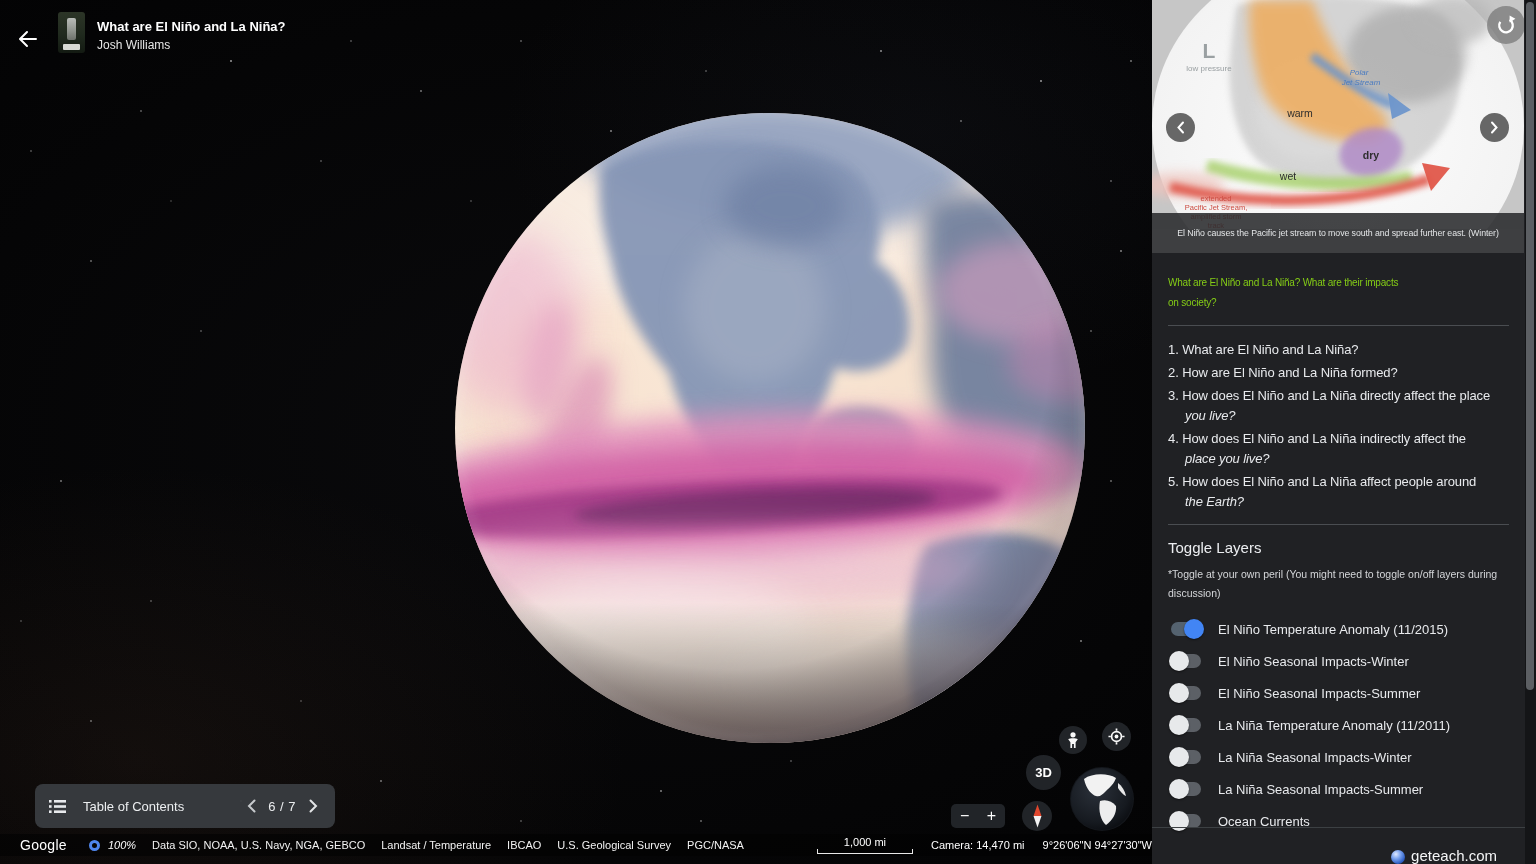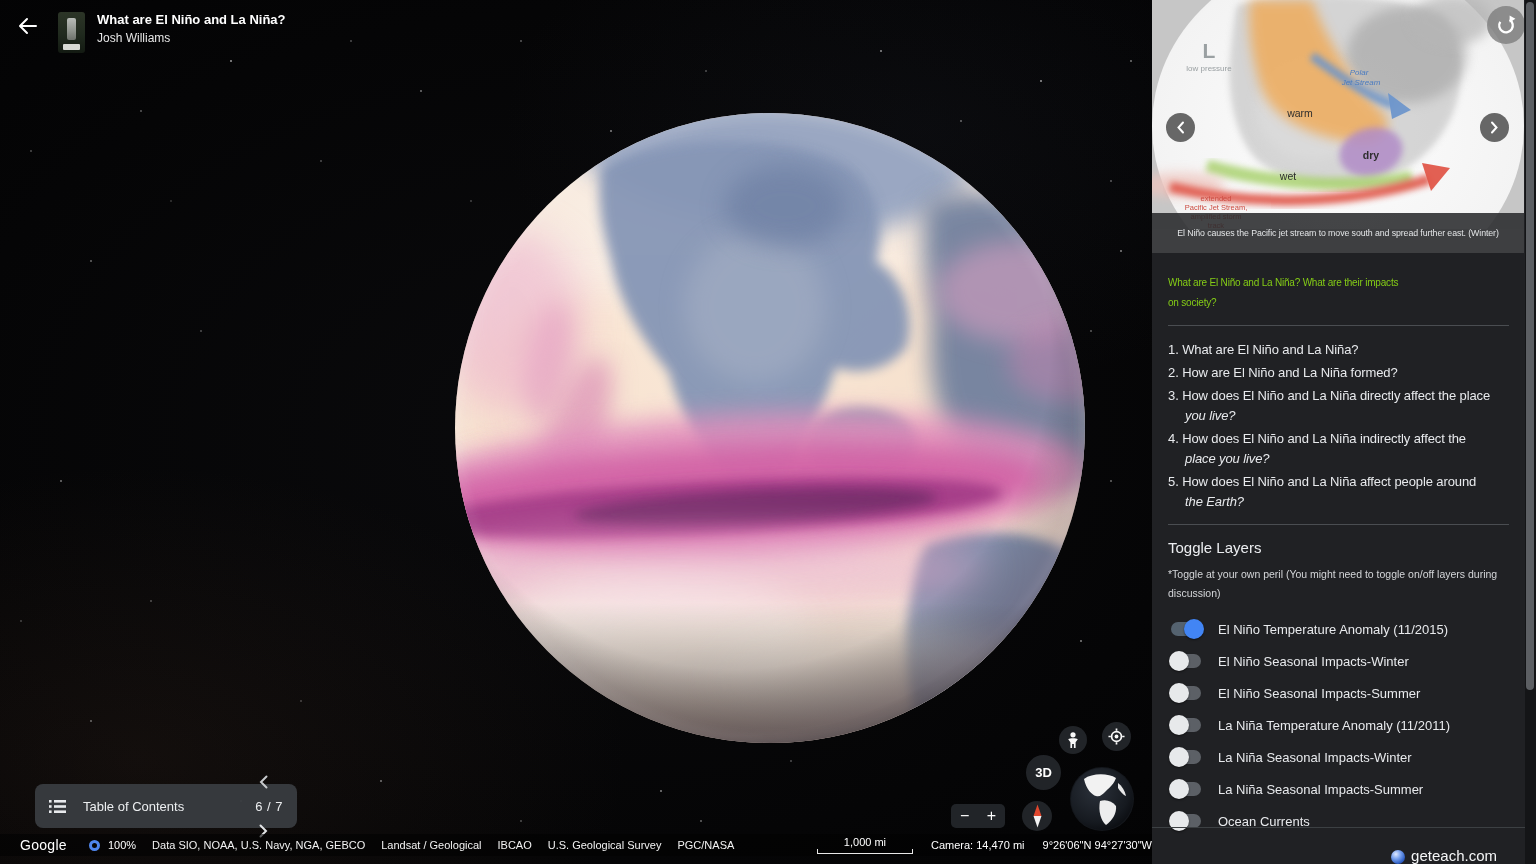--- a/index.html
+++ b/index.html
@@ -24,37 +24,37 @@
       660px 790px rgba(255,255,255,.5), 790px 760px rgba(255,255,255,.3), 930px 690px rgba(255,255,255,.4),
       1080px 640px rgba(255,255,255,.5), 1110px 480px rgba(255,255,255,.4), 1090px 330px rgba(255,255,255,.35),
       1120px 250px rgba(255,255,255,.5), 350px 40px rgba(255,255,255,.3), 470px 200px rgba(255,255,255,.25),
       30px 150px rgba(255,255,255,.3), 1010px 500px rgba(255,255,255,.3), 980px 240px rgba(255,255,255,.35),
       700px 820px rgba(255,255,255,.4), 430px 840px rgba(255,255,255,.3), 1130px 60px rgba(255,255,255,.45),
       20px 620px rgba(255,255,255,.25), 300px 700px rgba(255,255,255,.25), 170px 200px rgba(255,255,255,.2);
   }
   .globe-wrap { position:absolute; left:452px; top:110px; width:636px; height:636px; }
 
   
-  .tour-header { position:absolute; left:0; top:0; display:flex; align-items:flex-start; padding:12px 14px; gap:0; z-index:5; }
+  .tour-header { position:absolute; left:0; top:0; display:flex; align-items:flex-end; padding:12px 14px; gap:0; z-index:5; }
   .back-btn { width:28px; height:28px; display:flex; align-items:center; justify-content:center; cursor:pointer; margin-right:16px; }
   .tour-thumb { width:27px; height:41px; border-radius:3px; margin-right:12px;
     background: linear-gradient(180deg,#2c3527 0%, #202a1e 55%, #131a12 100%); position:relative; overflow:hidden; }
   .tour-thumb::before { content:""; position:absolute; left:9px; top:6px; width:9px; height:22px;
     background:linear-gradient(180deg,#b9bcb8,#8e938c 60%, #6d726b); border-radius:2px; }
   .tour-thumb::after { content:""; position:absolute; left:5px; bottom:3px; width:17px; height:6px; background:#d7d9d4; border-radius:1px; }
   .tour-titles { line-height:16px; }
   .tour-title { color:#fff; font-size:13px; font-weight:bold; }
   .tour-author { color:#e6e6e6; font-size:12px; margin-top:2px; }
 
   
-  .toc { position:absolute; left:35px; top:784px; width:262px; height:44px; border-radius:8px;
+  .toc { position:absolute; left:35px; top:784px; width:300px; height:44px; border-radius:8px;
     background:rgba(57,60,64,0.95); display:flex; align-items:center; padding:8px 14px; z-index:5; }
   .toc-icon { width:17px; height:13px; margin-right:17px; }
   .toc-label { color:#eceef0; font-size:13px; flex:1; }
-  .toc-nav { display:flex; gap:9px;flex-direction:column; }
+  .toc-nav { display:flex; align-items:center; gap:9px; }
   .toc-page { color:#eceef0; font-size:13px; letter-spacing:.5px; }
   .chev-btn { width:16px; height:16px; display:flex; align-items:center; justify-content:center; cursor:pointer; }
 
   
   .ctl-circle { position:absolute; border-radius:50%; background:rgba(38,41,45,0.88);
     display:flex; align-items:center; justify-content:center; cursor:pointer; }
   .ctl-pegman { left:1059px; top:726px; width:28px; height:28px; }
   .ctl-mylocation { left:1102px; top:722px; width:29px; height:29px; }
   .ctl-3d { left:1026px; top:755px; width:35px; height:35px; color:#fff; font-size:13px; font-weight:bold; }
   .ctl-compass { left:1022px; top:801px; width:30px; height:30px; }
@@ -62,21 +62,21 @@
   .zoom-pill { position:absolute; left:951px; top:804px; width:54px; height:24px; border-radius:5px;
     background:rgba(38,41,45,0.88); display:flex; align-items:center; justify-content:space-between;
     padding:0 9px; color:#fff; font-size:16px; z-index:5; }
   .zoom-pill span { cursor:pointer; line-height:20px; }
 
   
   .statusbar { position:absolute; left:0; bottom:8px; width:1152px; height:22px; background:rgba(2,2,2,0.6);
     display:flex; align-items:center; color:#fff; font-size:11px; white-space:nowrap; z-index:6; }
   .sb-google { font-size:14px; font-weight:500; letter-spacing:.3px; margin-left:20px; }
   .sb-ring { width:11px; height:11px; border-radius:50%; border:3px solid #4f86ec; margin-left:22px; }
-  .sb-zoom { margin-left:8px; font-weight:500; }
+  .sb-zoom { margin-left:8px; font-weight:500;font-style:italic; }
   .sb-attr { margin-left:16px; font-weight:500; color:#f2f2f2; }
   .sb-right { margin-left:auto; display:flex; align-items:flex-end; gap:18px; height:100%; }
   .sb-scale { width:96px; text-align:center; padding-bottom:2px; }
   .sb-scale-text { font-weight:500; margin-bottom:1px; }
   .sb-scale-bar { height:5px; border:1px solid #e8e8e8; border-top:none; }
   .sb-cam, .sb-coord { font-weight:500; padding-bottom:5px; }
 
   
   .panel { position:absolute; left:1152px; top:0; width:384px; height:864px; background:#202124; }
   .panel-scroll { position:absolute; right:0; top:0; width:11px; height:864px; background:#141517; }
@@ -267,21 +267,21 @@
     <div class="zoom-pill">
       <span>−</span>
       <span>+</span>
     </div>
 
     <div class="statusbar">
       <span class="sb-google">Google</span>
       <span class="sb-ring"></span>
       <span class="sb-zoom">100%</span>
       <span class="sb-attr">Data SIO, NOAA, U.S. Navy, NGA, GEBCO</span>
-      <span class="sb-attr">Landsat / Geological</span>
+      <span class="sb-attr">Landsat / Temperature</span>
       <span class="sb-attr">IBCAO</span>
       <span class="sb-attr">U.S. Geological Survey</span>
       <span class="sb-attr">PGC/NASA</span>
       <div class="sb-right">
         <div class="sb-scale">
           <div class="sb-scale-text">1,000 mi</div>
           <div class="sb-scale-bar"></div>
         </div>
         <span class="sb-cam">Camera: 14,470 mi</span>
         <span class="sb-coord">9°26'06"N 94°27'30"W</span>

